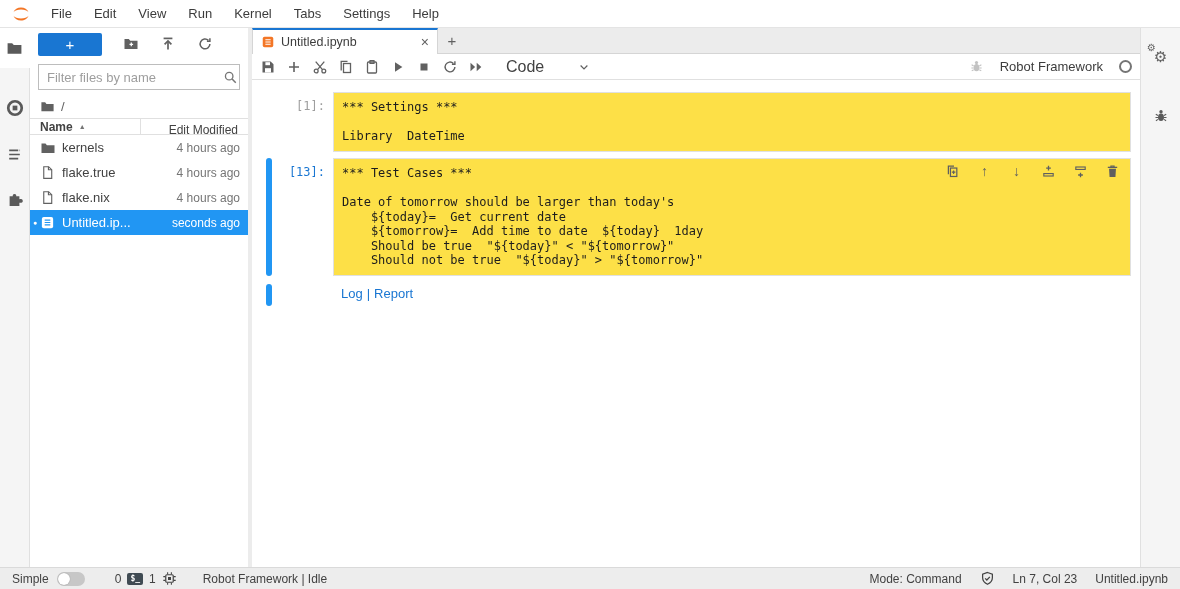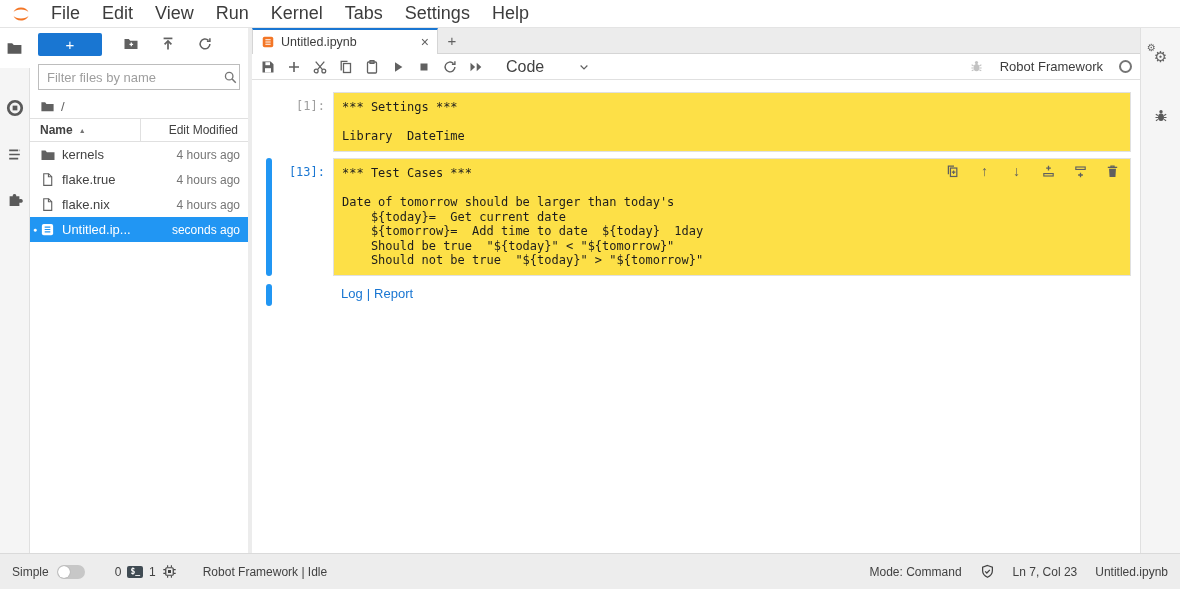--- a/index.html
+++ b/index.html
@@ -4,21 +4,21 @@
 <style>
   * { box-sizing: border-box; margin: 0; padding: 0; }
   html,body { width:1180px; height:589px; overflow:hidden; background:#fff;
     font-family:"Liberation Sans", sans-serif; color:#424242; }
   .app { width:1180px; height:589px; display:flex; flex-direction:column; }
 
   
   .menubar { height:28px; display:flex; align-items:center; padding-left:6px;
     background:#fff; border-bottom:1px solid #e4e4e4; flex:none; }
   .logo { width:24px; height:22px; margin:0 6px 0 4px; display:flex; align-items:center; }
-  .menu-item { font-size:18px; color:#3c3c3c; padding:0 11px; cursor:default; }
+  .menu-item { font-size:13px; color:#3c3c3c; padding:0 11px; cursor:default; }
 
   
   .main-row { flex:1; display:flex; min-height:0; }
 
   .left-strip { width:30px; background:#f5f5f5; border-right:1px solid #e0e0e0;
     display:flex; flex-direction:column; align-items:center; flex:none; }
   .strip-btn { width:30px; height:40px; display:flex; align-items:center; justify-content:center;
     color:#5a5a5a; }
   .strip-btn.active { background:#ffffff; }
   .right-strip { width:40px; background:#f5f5f5; border-left:1px solid #e0e0e0;
@@ -33,21 +33,21 @@
   .new-btn { width:64px; height:23px; background:#1976d2; color:#fff; border:none;
     border-radius:2px; font-size:15px; line-height:21px; text-align:center; }
   .fb-tool { width:16px; height:16px; margin-left:21px; color:#616161; }
   .fb-filter { margin:4px 8px 4px 8px; height:26px; border:1px solid #bdbdbd; background:#fff;
     display:flex; align-items:center; padding:0 6px 0 8px; }
   .fb-filter input { flex:1; border:none; outline:none; font-size:13px; color:#424242;
     font-family:"Liberation Sans",sans-serif; background:transparent; }
   .fb-filter input::placeholder { color:#9e9e9e; }
   .fb-crumbs { height:24px; display:flex; align-items:center; gap:6px; padding:0 10px;
     font-size:13px; color:#616161; }
-  .fb-header { height:24px; display:flex; border-top:1px solid #e0e0e0;
+  .fb-header { height:17px; display:flex; border-top:1px solid #e0e0e0;
     border-bottom:1px solid #e0e0e0; font-size:12px; color:#424242; }
   .fb-header .col-name { flex:1; padding-left:10px; font-weight:bold; display:flex; align-items:center; gap:6px; }
   .sort-caret { font-size:7px; color:#757575; }
   .fb-header .col-mod { width:108px; border-left:1px solid #e0e0e0; padding-right:10px;
     text-align:right; height:100%; line-height:23px; }
   .fb-rows { flex:1; overflow:hidden; }
   .fb-row { height:25px; display:flex; align-items:center; font-size:13px; color:#424242;
     position:relative; }
   .fb-row .ficon { width:16px; height:16px; margin:0 6px 0 10px; flex:none; color:#616161; }
   .fb-row .fname { flex:1; white-space:nowrap; overflow:hidden; text-overflow:ellipsis; }
@@ -93,21 +93,21 @@
   .cell-toolbar { position:absolute; top:5px; right:10px; display:flex; align-items:center; gap:17px; }
   .ct-btn { width:15px; height:15px; color:#5f5f5f; display:flex; align-items:center; justify-content:center; }
   .ct-arrow { font-size:14px; line-height:1; color:#5f5f5f; }
   .outrow { display:flex; align-items:flex-start; margin-top:8px; }
   .outrow .collapser { height:22px; }
   .output-area { margin-left:3px; padding:2px 8px; font-size:13px; }
   .output-area a { color:#1976d2; text-decoration:none; }
   .output-area .sep { color:#1976d2; margin:0 4px; }
 
   
-  .statusbar { height:36px; background:#ededed; border-top:1px solid #dadada; flex:none;
+  .statusbar { height:22px; background:#ededed; border-top:1px solid #dadada; flex:none;
     display:flex; align-items:center; font-size:12px; color:#424242; padding:0 12px; }
   .sb-left { display:flex; align-items:center; gap:8px; }
   .toggle { width:28px; height:14px; border-radius:7px; background:#c7c7c7; position:relative; }
   .toggle .knob { position:absolute; left:1px; top:1px; width:12px; height:12px; background:#fff;
     border-radius:50%; box-shadow:0 0 1px rgba(0,0,0,.4); }
   .sess { display:flex; align-items:center; gap:6px; margin-left:22px; }
   .term-chip { background:#404b53; color:#fff; font-family:"DejaVu Sans Mono",monospace;
     font-size:8px; font-weight:bold; padding:2px 3px; border-radius:2px; line-height:1; }
   .chip-ic { width:15px; height:15px; color:#424242; }
   .sb-kernel { margin-left:18px; }

